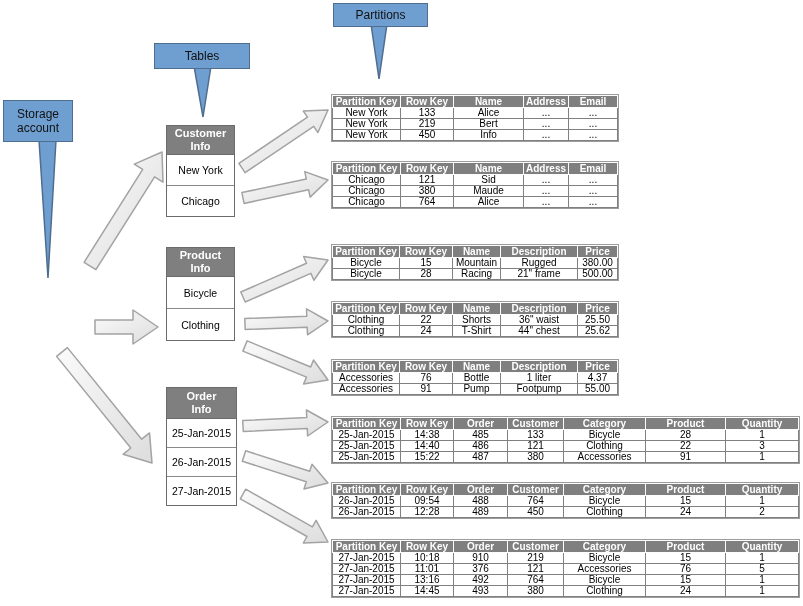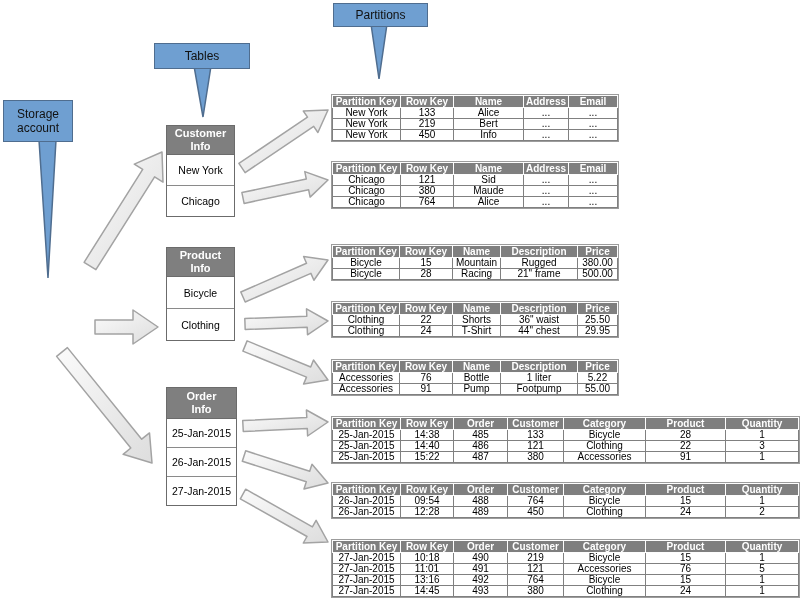--- a/index.html
+++ b/index.html
@@ -264,21 +264,21 @@
           <td>22</td>
           <td>Shorts</td>
           <td>36" waist</td>
           <td>25.50</td>
         </tr>
         <tr>
           <td>Clothing</td>
           <td>24</td>
           <td>T-Shirt</td>
           <td>44" chest</td>
-          <td>29.95</td>
+          <td>25.62</td>
         </tr>
       </tbody>
     </table>
 
   <table class="dtable rh12" style="left:332px;top:360px;width:285px">
       <colgroup>
         <col style="width: 67px;">
         <col style="width: 53px;">
         <col style="width: 48px;">
         <col style="width: 77px;">
@@ -292,21 +292,21 @@
           <th>Description</th>
           <th>Price</th>
         </tr>
       </thead>
       <tbody>
         <tr>
           <td>Accessories</td>
           <td>76</td>
           <td>Bottle</td>
           <td>1 liter</td>
-          <td>5.22</td>
+          <td>4.37</td>
         </tr>
         <tr>
           <td>Accessories</td>
           <td>91</td>
           <td>Pump</td>
           <td>Footpump</td>
           <td>55.00</td>
         </tr>
       </tbody>
     </table>
@@ -424,30 +424,30 @@
           <th>Customer</th>
           <th>Category</th>
           <th>Product</th>
           <th>Quantity</th>
         </tr>
       </thead>
       <tbody>
         <tr>
           <td>27-Jan-2015</td>
           <td>10:18</td>
-          <td>490</td>
+          <td>910</td>
           <td>219</td>
           <td>Bicycle</td>
           <td>15</td>
           <td>1</td>
         </tr>
         <tr>
           <td>27-Jan-2015</td>
           <td>11:01</td>
-          <td>491</td>
+          <td>376</td>
           <td>121</td>
           <td>Accessories</td>
           <td>76</td>
           <td>5</td>
         </tr>
         <tr>
           <td>27-Jan-2015</td>
           <td>13:16</td>
           <td>492</td>
           <td>764</td>

